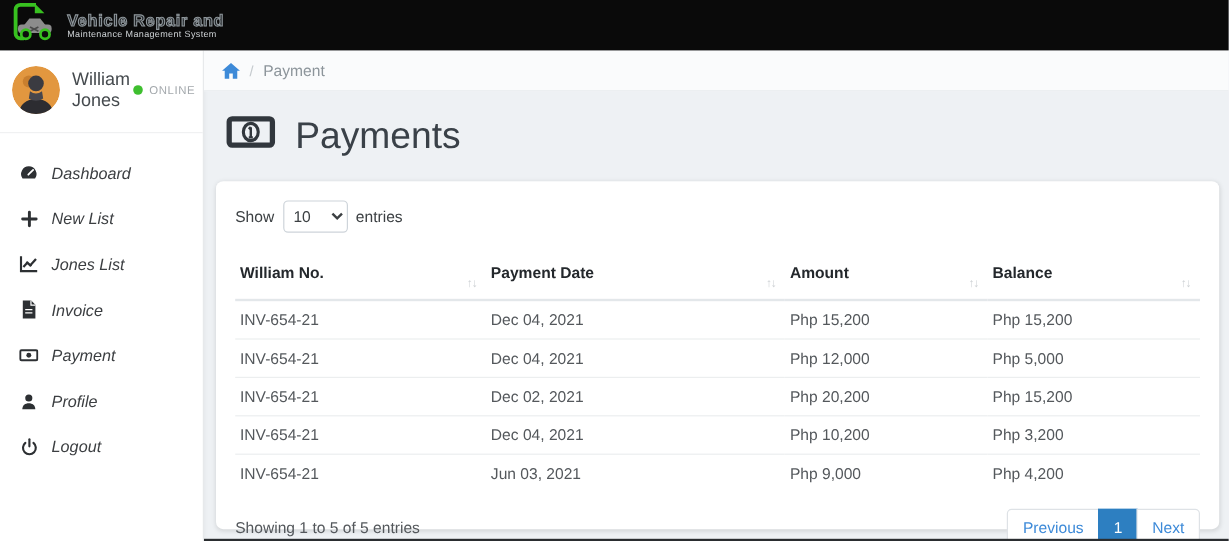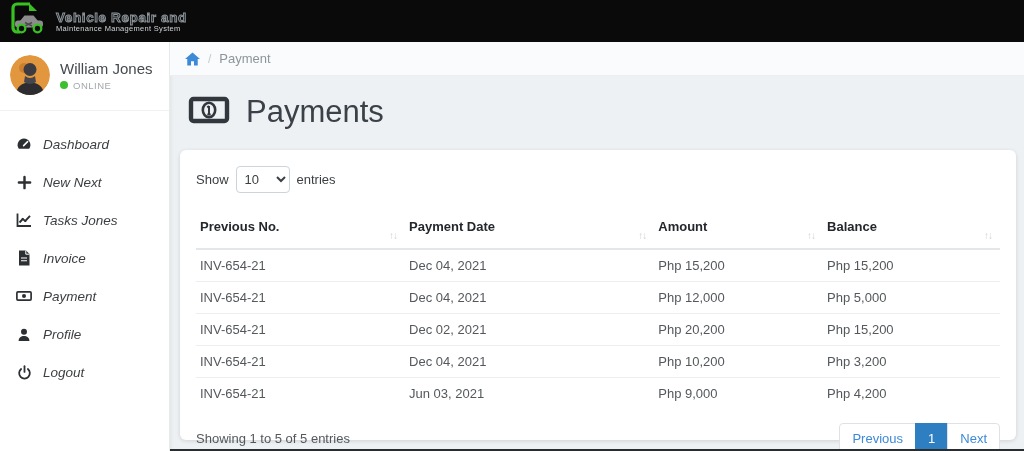--- a/index.html
+++ b/index.html
@@ -20,21 +20,21 @@
   .sidebar { width:170px; background:#ffffff; border-right:1px solid #e7e9eb;
     box-shadow:1px 0 4px rgba(0,0,0,0.06); flex-shrink:0; }
   .main { flex:1; position:relative; display:flex; flex-direction:column; }
   .main::after { content:""; position:absolute; left:0; right:0; bottom:0;
     height:2px; background:#2a2d30; }
 
   
   .user-panel { display:flex; align-items:center; gap:10px; padding:13px 10px 15px 10px;
     border-bottom:1px solid #f0f1f2; }
   .avatar { width:40px; height:40px; border-radius:50%; overflow:hidden; flex-shrink:0; }
-  .user-meta { display:flex; flex-direction:column; gap:3px; }
+  .user-meta { display:flex; flex-direction:row; gap:3px; }
   .user-name { font-size:15px; color:#454a4e; }
   .user-status { display:flex; align-items:center; gap:5px; font-size:9.5px;
     color:#a3a8ac; letter-spacing:0.5px; }
   .dot { width:8px; height:8px; border-radius:50%; background:#3ebf2f; }
 
   
   .nav { padding-top:14px; }
   .nav-item { display:flex; align-items:center; gap:11px; padding:11px 16px;
     font-size:13.5px; color:#3c3f42; text-decoration:none; cursor:pointer;font-style:italic; }
   .nav-icon { width:16px; height:16px; color:#2d3033; display:inline-flex;
@@ -144,32 +144,32 @@
           </svg>
         </span>
         <span>Dashboard</span>
       </a>
       <a class="nav-item">
         <span class="nav-icon">
           <svg width="15" height="15" viewBox="0 0 16 16">
             <path d="M8 2 v12 M2 8 h12" stroke="currentColor" stroke-width="2.6" stroke-linecap="round"></path>
           </svg>
         </span>
-        <span>New Next</span>
+        <span>New List</span>
       </a>
       <a class="nav-item">
         <span class="nav-icon">
           <svg width="16" height="16" viewBox="0 0 16 16">
             <path d="M1.5 1.5 V14 H15" stroke="currentColor" stroke-width="1.8" fill="none"></path>
             <path d="M3.5 10.5 L6.7 7 L9.3 9 L14 3.8" stroke="currentColor" stroke-width="1.9" fill="none"></path>
             <circle cx="6.7" cy="7" r="1.1" fill="currentColor"></circle>
             <circle cx="9.3" cy="9" r="1.1" fill="currentColor"></circle>
           </svg>
         </span>
-        <span>Tasks Jones</span>
+        <span>Jones List</span>
       </a>
       <a class="nav-item">
         <span class="nav-icon">
           <svg width="14" height="16" viewBox="0 0 14 16">
             <path d="M2 0.5 h7 L12.5 4 V15.5 H2 z" fill="currentColor"></path>
             <path d="M8.8 0.5 V4.2 H12.5" fill="none" stroke="#fff" stroke-width="1"></path>
             <path d="M4 8 h6 M4 10.7 h6" stroke="#fff" stroke-width="1.1"></path>
           </svg>
         </span>
         <span>Invoice</span>
@@ -235,21 +235,21 @@
               <option selected="">10</option>
             </select>
             <span>entries</span>
           </div>
         </div>
 
         <table>
           <thead>
             <tr>
               <th class="col-invoice">
-                <span>Previous No.</span><span class="sort"></span>
+                <span>William No.</span><span class="sort"></span>
               </th>
               <th class="col-date">
                 <span>Payment Date</span><span class="sort"></span>
               </th>
               <th class="col-amount">
                 <span>Amount</span><span class="sort"></span>
               </th>
               <th class="col-balance">
                 <span>Balance</span><span class="sort"></span>
               </th>

